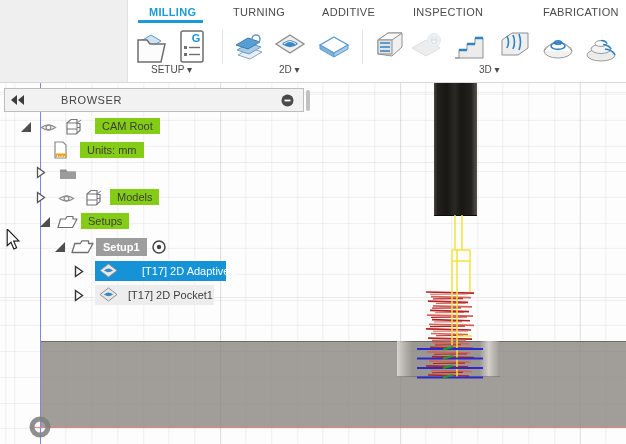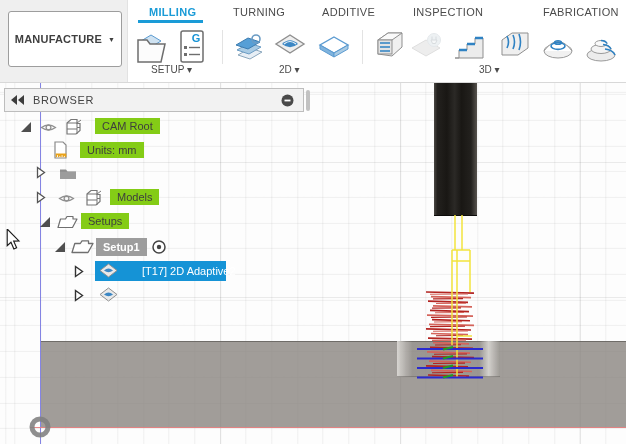--- a/index.html
+++ b/index.html
@@ -40,21 +40,21 @@
     border-bottom:1px solid rgba(105,102,98,0.55);}
   .axis-y{left:40px;top:0;width:1px;height:362px;background:rgba(120,120,225,0.9);}
   .axis-x{left:30px;top:345px;width:596px;height:1px;background:rgba(230,130,130,0.95);}
   .tool{left:434px;top:0;width:43px;height:133px;
     background:linear-gradient(90deg,#4a4743 0%,#23211e 8%,#191714 30%,#2b2926 48%,#191714 64%,#23211e 86%,#57534e 100%);
     border-bottom:1px solid #0c0b0a;}
   .tp-svg{left:0;top:0;width:626px;height:444px;z-index:5;pointer-events:none;}
 
   
   .panel-hdr{left:4px;top:88px;width:300px;height:24px;background:#f2f2f2;border:1px solid #bdbdbd;
-    box-sizing:border-box;display:flex;align-items:center;z-index:10;}
+    box-sizing:border-box;display:flex;align-items:center;z-index:10;gap:28px;}
   .panel-title{font-size:11px;color:#444;letter-spacing:.6px;margin-left:8px;}
   .scroll-thumb{left:306px;top:90px;width:4px;height:21px;background:#c2c2c2;border-radius:2px;z-index:10;cursor:pointer;}
   .row-label{font-size:11px;color:#3e3e3e;background:#84cc16;padding:2px 7px;white-space:nowrap;z-index:10;}
   .row-ico{z-index:10;}
   .sel-row{background:#1593d6;height:20px;z-index:9;}
   .sel-row .in{font-size:11px;color:#fff;line-height:20px;padding-left:47px;white-space:nowrap;}
   .lite-row{background:#ededed;height:20px;z-index:9;}
   .lite-row .in{font-size:11px;color:#3e3e3e;line-height:20px;padding-left:33px;white-space:nowrap;}
   .setup1{background:#9d9d9d;color:#fff;font-weight:bold;font-size:11px;padding:3px 7px;z-index:10;white-space:nowrap;}
   .cursor{z-index:30;pointer-events:none;}
@@ -130,24 +130,20 @@
       <line x1="417" y1="368" x2="483" y2="368" stroke="#2a2ace" stroke-width="1.8"></line>
       <line x1="417" y1="377.5" x2="483" y2="377.5" stroke="#2a2ace" stroke-width="1.8"></line>
       <line x1="443" y1="349.5" x2="453" y2="347" stroke="#1f9e22" stroke-width="2"></line>
       <line x1="443" y1="358.5" x2="453" y2="356" stroke="#1f9e22" stroke-width="2"></line>
       <line x1="443" y1="368" x2="453" y2="365.5" stroke="#1f9e22" stroke-width="2"></line>
       <line x1="443" y1="377.5" x2="453" y2="375" stroke="#1f9e22" stroke-width="2"></line>
     </svg>
 
   <div class="abs toolbar">
     <div class="abs ws-area"></div>
-    <div class="abs ws-btn">
-      <span>MANUFACTURE</span>
-      <span class="ws-caret">▼</span>
-    </div>
 
     <span class="abs tab active" style="left:149px">MILLING</span>
     <span class="abs tab" style="left:233px">TURNING</span>
     <span class="abs tab" style="left:322px">ADDITIVE</span>
     <span class="abs tab" style="left:413px">INSPECTION</span>
     <span class="abs tab" style="left:543px">FABRICATION</span>
     <div class="abs tab-underline"></div>
 
     <div class="abs tbtn" style="left:133px">
       <svg width="36" height="38" viewBox="0 0 36 38">
@@ -322,20 +318,23 @@
     <div class="in">[T17] 2D Adaptive2</div>
   </div>
   <svg class="abs row-ico" style="left:99px;top:263px" width="19" height="15">
       <polygon points="9.5,1 18,7.5 9.5,14 1,7.5" fill="#e9e9e9" stroke="#909090"></polygon>
       <path d="M5,7.5 Q9.5,3.5 14,7.5 Q9.5,11 5,7.5 Z" fill="#3c87c4"></path>
     </svg>
 
   <svg class="abs row-ico" style="left:74px;top:289px" width="10" height="13">
       <polygon points="1.5,1.5 8.5,6.5 1.5,11.5" fill="#fff" stroke="#333" stroke-width="1.4"></polygon>
     </svg>
+  <div class="abs lite-row" style="left:95px;top:285px;width:119px">
+    <div class="in">[T17] 2D Pocket1</div>
+  </div>
   <svg class="abs row-ico" style="left:99px;top:287px" width="19" height="15">
       <polygon points="9.5,1 18,7.5 9.5,14 1,7.5" fill="#e9e9e9" stroke="#909090"></polygon>
       <path d="M5,7.5 Q9.5,3.5 14,7.5 Q9.5,11 5,7.5 Z" fill="#3c87c4"></path>
     </svg>
 
   <svg class="abs cursor" style="left:6px;top:229px" width="16" height="23" viewBox="0 0 15 22">
     <polygon points="1,0 1,16 4.6,12.7 7.4,19.2 10,18 7.2,11.6 12.2,11.4" fill="#fff" stroke="#1a1a1a" stroke-width="1.1"></polygon>
   </svg>
 </div>
 

